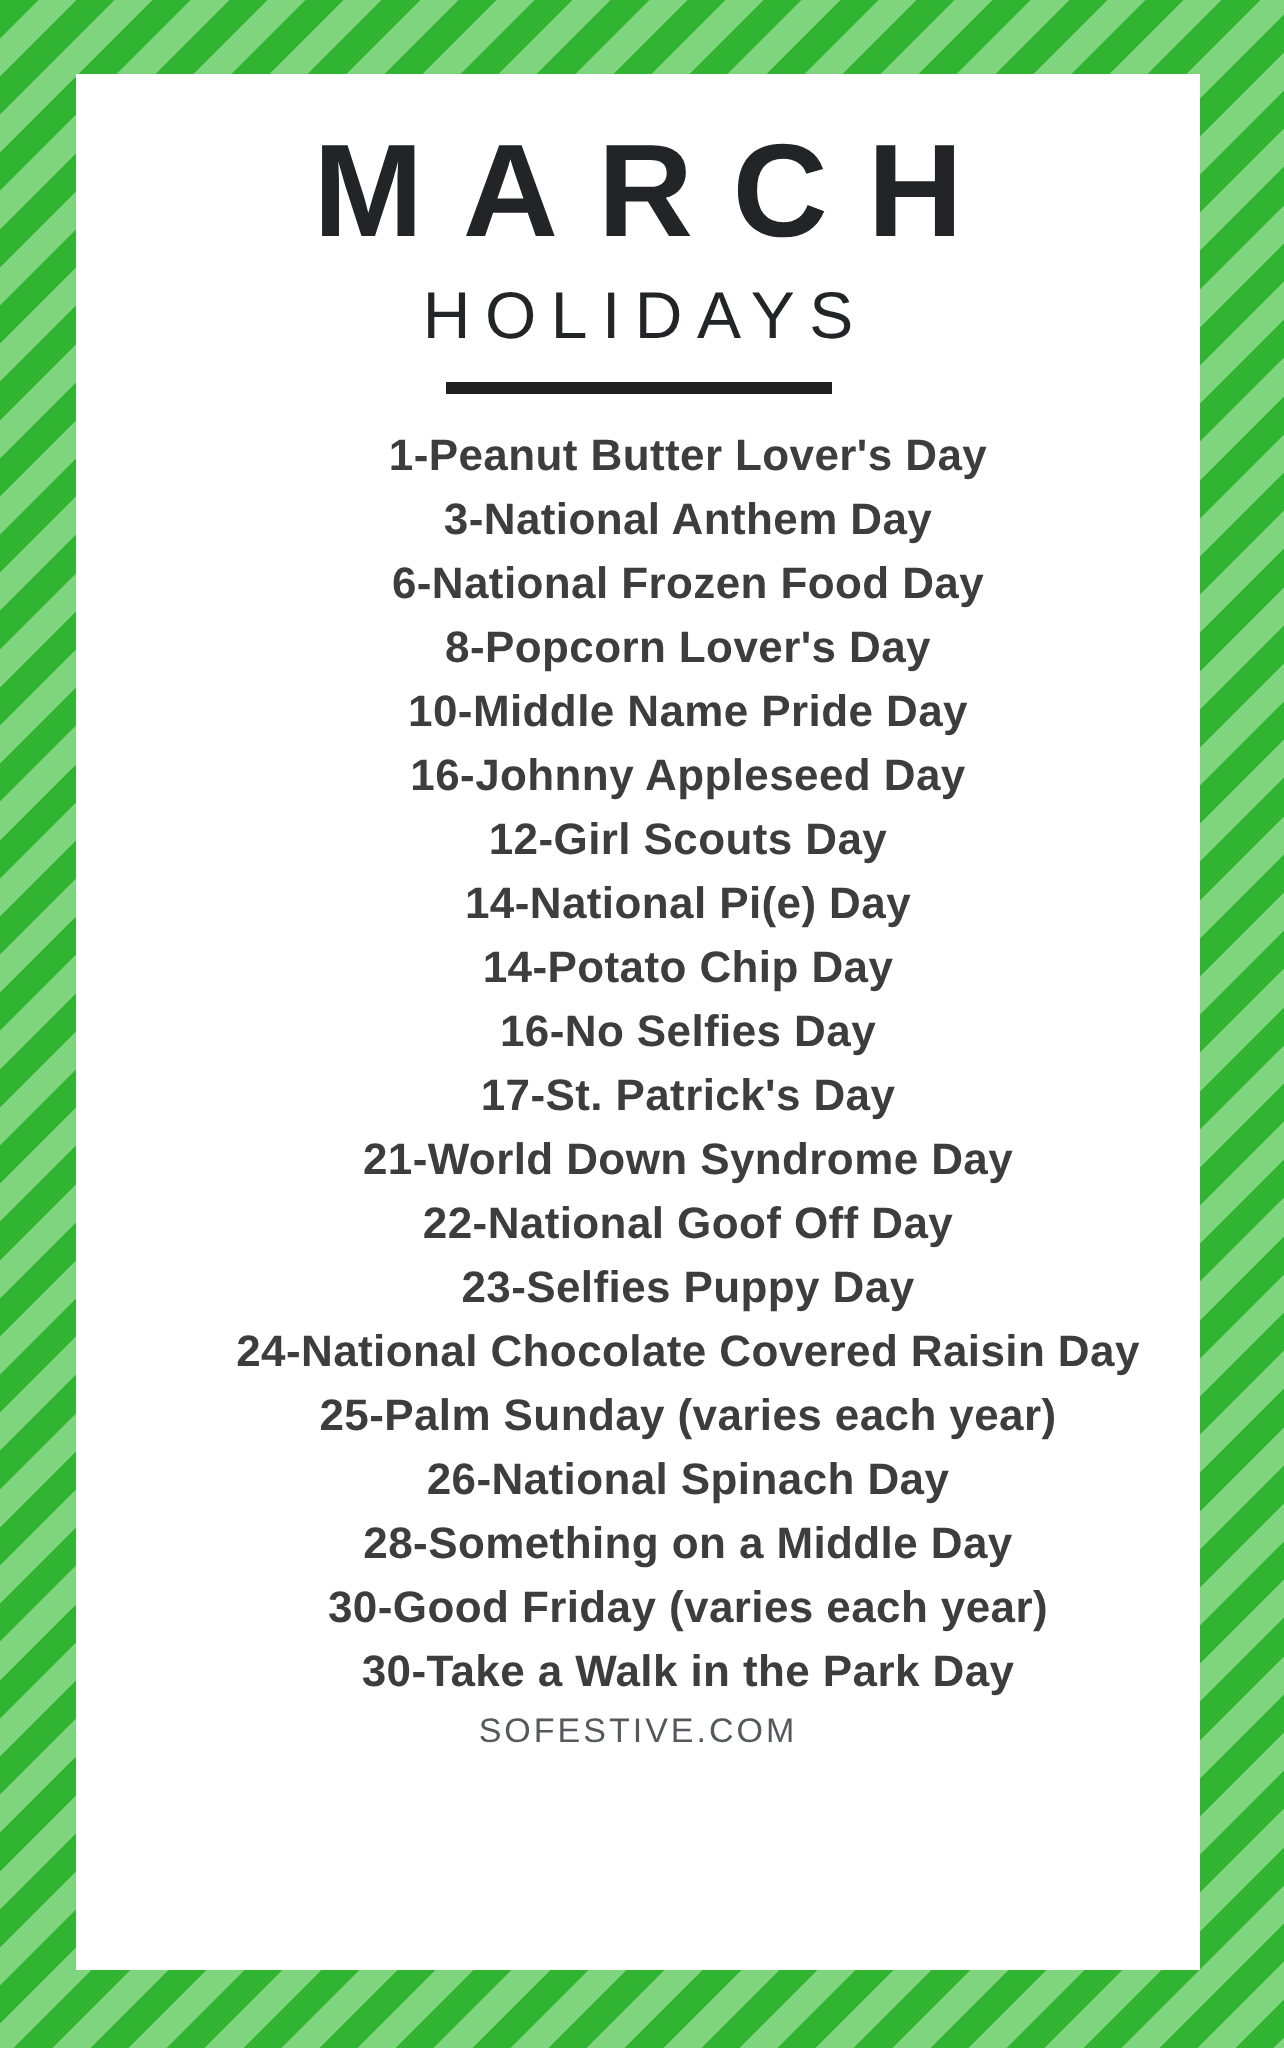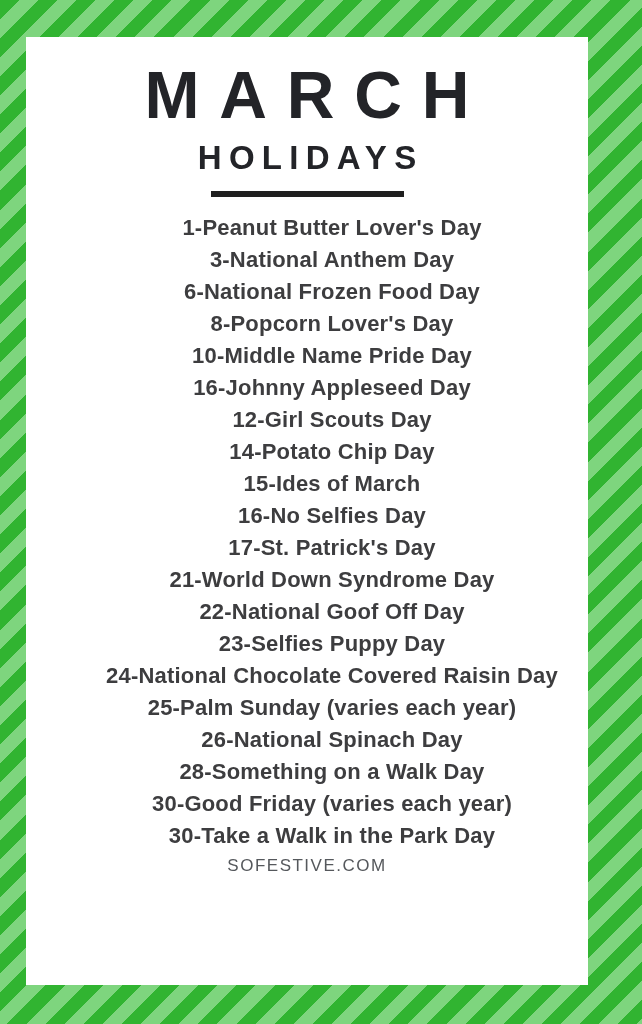--- a/index.html
+++ b/index.html
@@ -16,21 +16,21 @@
     background: repeating-linear-gradient(
       135deg,
       var(--stripe_dark, #31b431) 0px,
       var(--stripe_dark, #31b431) 13.5px,
       var(--stripe_light, #7ed57e) 13.5px,
       var(--stripe_light, #7ed57e) 27px
     );
   }
   .panel {
     position: absolute;
-    left: 26px;
+    left: 38px;
     top: 37px;
     width: 562px;
     height: 948px;
     background: var(--panel_bg, #ffffff);
     box-sizing: border-box;
     text-align: center;
   }
   .title {
     margin: 0;
     padding-top: 25px;
@@ -39,21 +39,21 @@
     font-weight: 700;
     letter-spacing: 0.30em;
     text-indent: 0.30em;
     color: var(--title_text, #232428);
   }
   .subtitle {
     margin: 0;
     margin-top: 13px;
     font-size: 33px;
     line-height: 1.0;
-    font-weight: 700;
+    font-weight: 400;
     letter-spacing: 0.22em;
     text-indent: 0.22em;
     color: var(--title_text, #232428);
   }
   .divider {
     width: 193px;
     height: 6px;
     margin: 17px auto 0 auto;
     background: var(--divider, #1f1f1f);
   }
@@ -92,29 +92,29 @@
     <h2 class="subtitle">HOLIDAYS</h2>
     <div class="divider"></div>
     <ul class="holiday-list" id="holiday-list">
         <li><span>1</span><span>-</span><span>Peanut Butter Lover's Day</span></li>
         <li><span>3</span><span>-</span><span>National Anthem Day</span></li>
         <li><span>6</span><span>-</span><span>National Frozen Food Day</span></li>
         <li><span>8</span><span>-</span><span>Popcorn Lover's Day</span></li>
         <li><span>10</span><span>-</span><span>Middle Name Pride Day</span></li>
         <li><span>16</span><span>-</span><span>Johnny Appleseed Day</span></li>
         <li><span>12</span><span>-</span><span>Girl Scouts Day</span></li>
+        <li><span>14</span><span>-</span><span>National Pi(e) Day</span></li>
         <li><span>14</span><span>-</span><span>Potato Chip Day</span></li>
-        <li><span>15</span><span>-</span><span>Ides of March</span></li>
         <li><span>16</span><span>-</span><span>No Selfies Day</span></li>
         <li><span>17</span><span>-</span><span>St. Patrick's Day</span></li>
         <li><span>21</span><span>-</span><span>World Down Syndrome Day</span></li>
         <li><span>22</span><span>-</span><span>National Goof Off Day</span></li>
         <li><span>23</span><span>-</span><span>Selfies Puppy Day</span></li>
         <li><span>24</span><span>-</span><span>National Chocolate Covered Raisin Day</span></li>
         <li><span>25</span><span>-</span><span>Palm Sunday (varies each year)</span></li>
         <li><span>26</span><span>-</span><span>National Spinach Day</span></li>
-        <li><span>28</span><span>-</span><span>Something on a Walk Day</span></li>
+        <li><span>28</span><span>-</span><span>Something on a Middle Day</span></li>
         <li><span>30</span><span>-</span><span>Good Friday (varies each year)</span></li>
         <li><span>30</span><span>-</span><span>Take a Walk in the Park Day</span></li>
       </ul>
     <div class="footer">SOFESTIVE.COM</div>
   </div>
 </div>
 
 </body></html>

